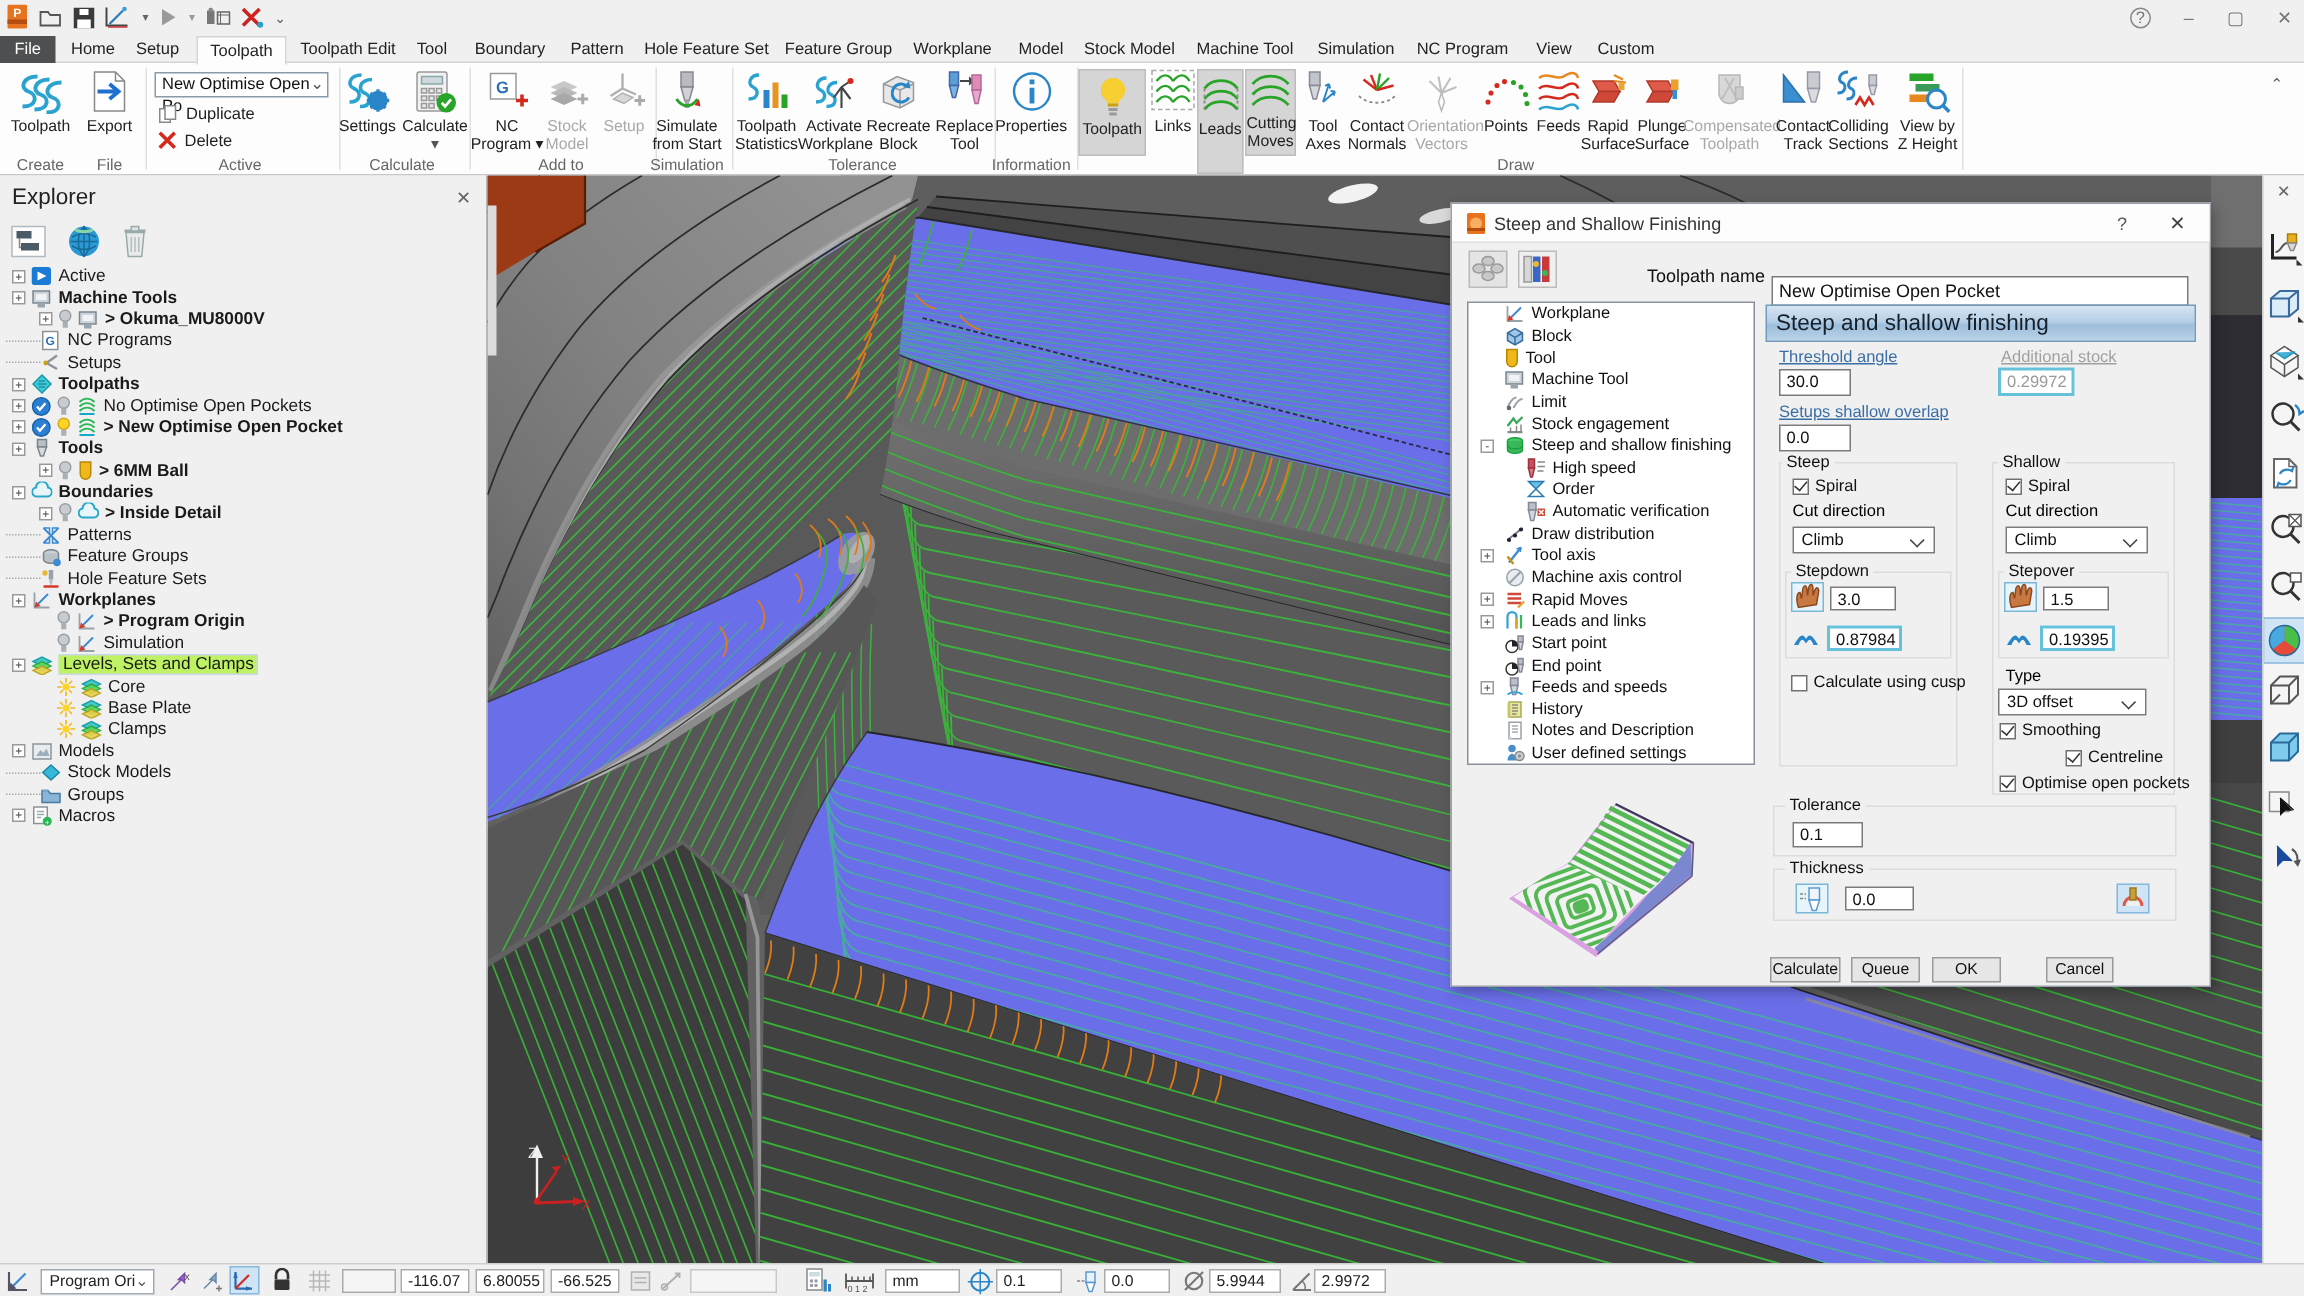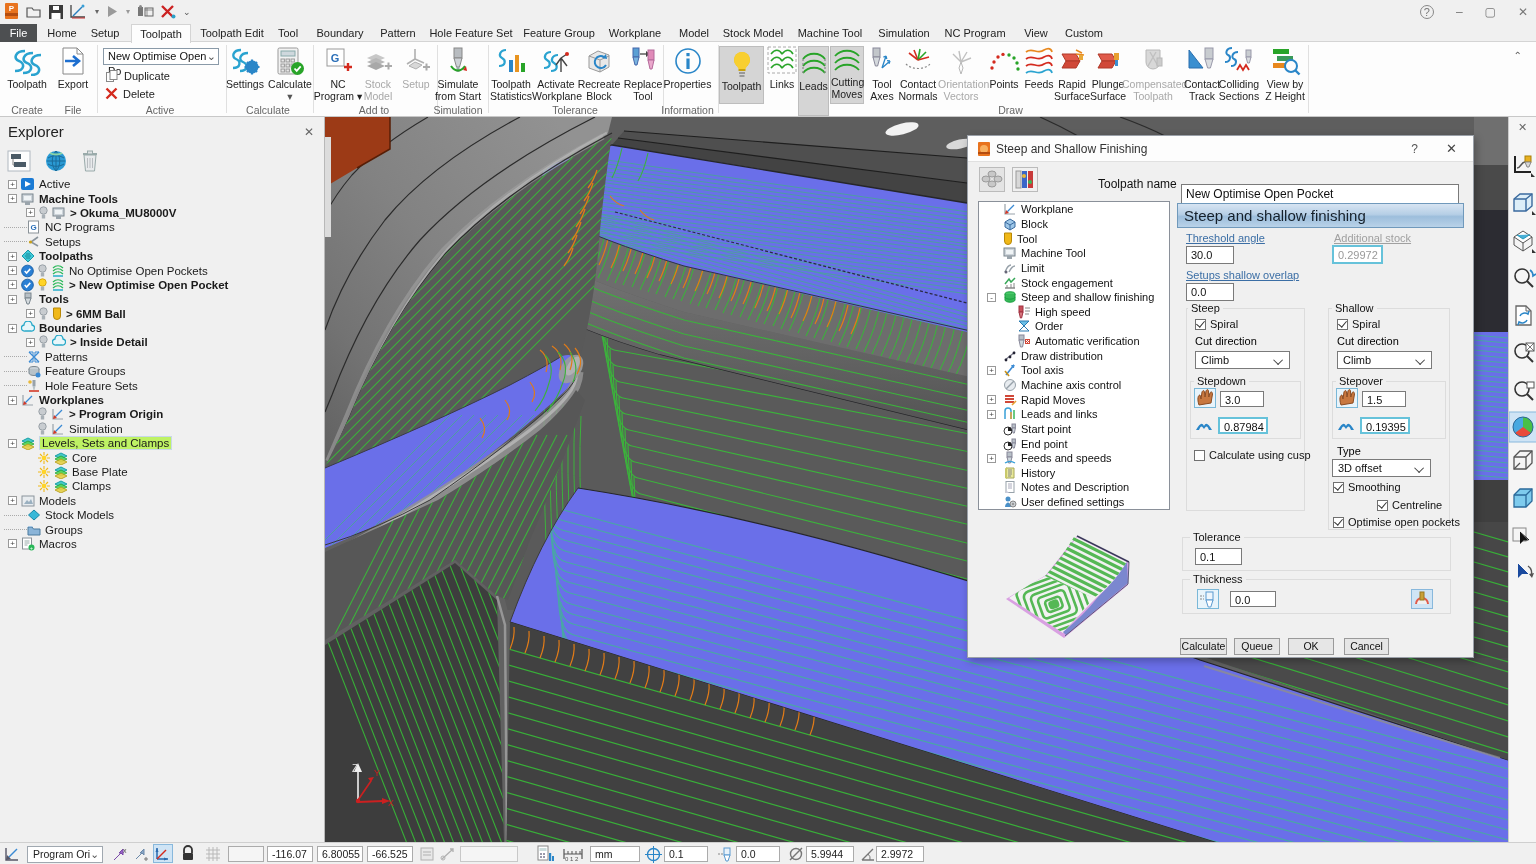--- a/index.html
+++ b/index.html
@@ -1681,14 +1681,14 @@
  <div class="inp" style="left:262px;top:455px;width:46px;height:16px;">0.0</div>
  <div style="position:absolute;left:443px;top:453px;width:22px;height:20px;background:#cfe4f5;border:1px solid #88b8dc;"><svg width="20" height="18" viewBox="0 0 20 18">
           <path d="M3 14a7 7 0 0 1 14 0z" fill="#e05a4a"></path>
           <path d="M5 14a5 5 0 0 1 10 0z" fill="#f0f0f0"></path>
           <rect x="8" y="2" width="4" height="8" fill="#c8a038" stroke="#997820"></rect>
         </svg></div>
 
  <div class="dbtn" style="left:212px;width:47px;">Calculate</div>
  <div class="dbtn" style="left:266px;width:46px;">Queue</div>
  <div class="dbtn" style="left:320px;width:46px;">OK</div>
- <div class="dbtn" style="left:376px;width:45px;">Cancel</div>
+ <div class="dbtn" style="left:396px;width:45px;">Cancel</div>
 </div>
 </div>
 </body></html>

